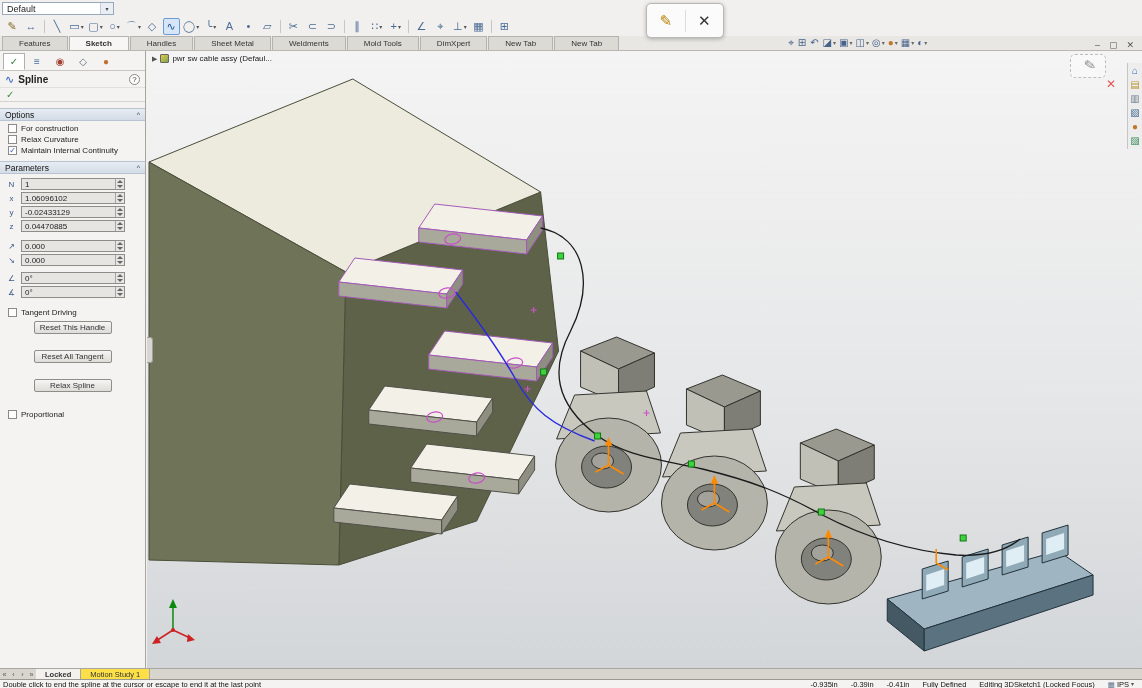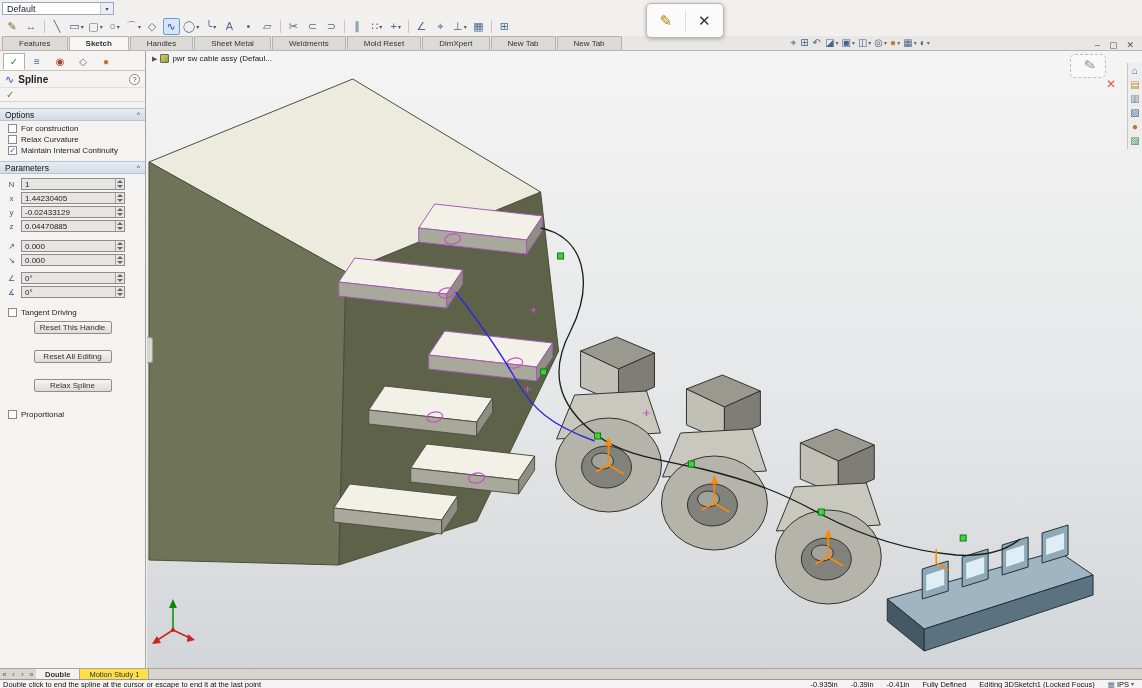--- a/index.html
+++ b/index.html
@@ -214,21 +214,21 @@
 </div>
 
 <div class="row3">
   <div class="ctabs">
 
   <span class="ctab">Features</span>
       <span class="ctab active">Sketch</span>
       <span class="ctab">Handles</span>
       <span class="ctab">Sheet Metal</span>
       <span class="ctab">Weldments</span>
-      <span class="ctab">Mold Reset</span>
+      <span class="ctab">Mold Tools</span>
       <span class="ctab">DimXpert</span>
       <span class="ctab">New Tab</span>
       <span class="ctab">New Tab</span>
     </div>
   <div class="hud">
 
   <span class="hudi">
         <span class="g">⌖</span>
         <span class="c"></span>
       </span>
@@ -333,21 +333,21 @@
         <span>1</span>
         <span class="spin">
             <i class="su"></i>
             <i class="sd"></i>
           </span>
       </span>
     </div>
       <div class="prow">
       <span class="picon">x</span>
       <span class="pfield">
-        <span>1.44230405</span>
+        <span>1.06096102</span>
         <span class="spin">
             <i class="su"></i>
             <i class="sd"></i>
           </span>
       </span>
     </div>
       <div class="prow">
       <span class="picon">y</span>
       <span class="pfield">
         <span>-0.02433129</span>
@@ -410,21 +410,21 @@
     </div>
 
   <label class="cbrow" style="margin-top:8px">
     <span class="cb"></span>
     <span>Tangent Driving</span>
   </label>
 
   <div class="pm-btns">
 
   <button class="pm-btn"><span>Reset This Handle</span></button>
-      <button class="pm-btn"><span>Reset All Editing</span></button>
+      <button class="pm-btn"><span>Reset All Tangent</span></button>
       <button class="pm-btn"><span>Relax Spline</span></button>
     </div>
 
   <label class="cbrow" style="margin-top:0">
     <span class="cb"></span>
     <span>Proportional</span>
   </label>
 </aside>
 
 <div class="splitter"></div>
@@ -560,21 +560,21 @@
 <div class="bottom-tabs">
   <div class="bnavs">
 
   <span class="bnav">«</span>
       <span class="bnav">‹</span>
       <span class="bnav">›</span>
       <span class="bnav">»</span>
     </div>
   <div class="btabs">
 
-  <span class="btab active">Double</span>
+  <span class="btab active">Locked</span>
       <span class="btab">Motion Study 1</span>
     </div>
 </div>
 
 <div class="status-bar">
   <span class="status-hint">Double click to end the spline at the cursor or escape to end it at the last point</span>
   <span class="status-right">
     <span>-0.935in</span>
     <span>-0.39in</span>
     <span>-0.41in</span>

